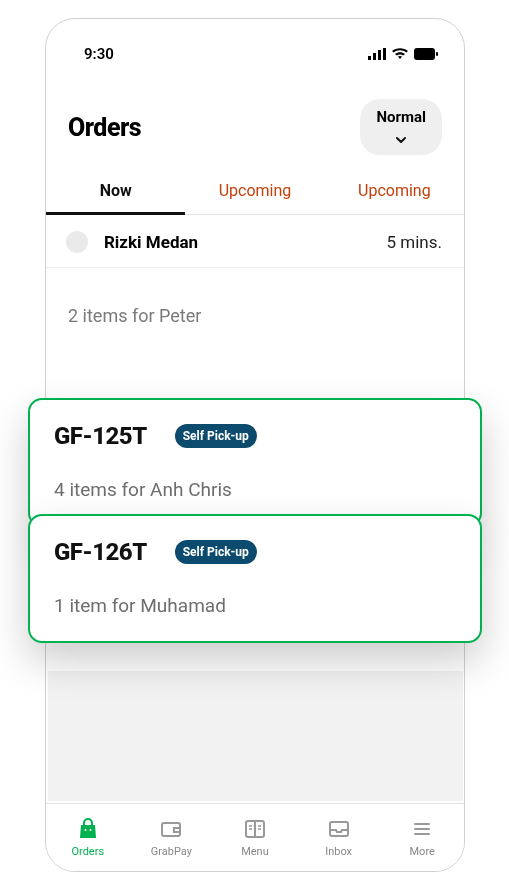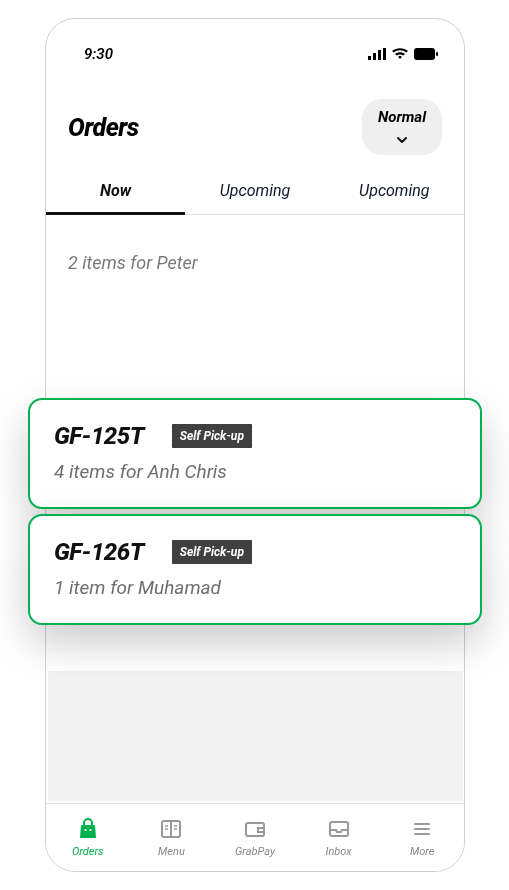--- a/index.html
+++ b/index.html
@@ -1,17 +1,17 @@
 <!DOCTYPE html>
 <html><head>
 <meta charset="utf-8">
 <style>
   * { box-sizing: border-box; margin: 0; padding: 0; }
   html, body { width: 509px; height: 890px; font-family: -apple-system, BlinkMacSystemFont, "Segoe UI", Roboto, sans-serif; background: #fff; }
-  .stage { position: relative; width: 509px; height: 762px; font-style: italic; }
+  .stage { position: relative; width: 509px; height: 762px; }
   .phone {
     position: absolute;
     left: 45px;
     top: 18px;
     width: 420px;
     height: 854px;
     border: 1.5px solid #d0d0d0;
     border-radius: 30px;
     background: #fff;
     overflow: hidden;
@@ -33,21 +33,21 @@
     display:flex; align-items:center; gap:8px;
     font-size: 15px; font-weight: 700; flex-direction: column;
   }
   .chevron-down { width:12px; height:12px; }
 
   .tabs {
     display:flex; border-bottom:1px solid #e4e4e4; position:relative;
   }
   .tab {
     flex:1; text-align:center; padding:16px 0 14px;
-    font-size:16px; color:#0f172a;
+    font-size:16px; color:#c2410c;
   }
   .tab.active { color:#111; font-weight:700; }
   .tab-indicator {
     position:absolute; bottom:-1px; left:0; width:33.33%; height:3px;
     background:#111;
   }
 
   .section-header {
     display:flex; justify-content:space-between; align-items:center;
     padding:16px 22px 14px 20px; border-bottom:1px solid #eee;
@@ -72,24 +72,24 @@
     width: 454px;
     background:#fff;
     border:2.5px solid #00b14f;
     border-radius:14px;
     box-shadow: 0 18px 40px rgba(0,0,0,0.20);
     padding:22px 24px 24px 24px;
   }
   .popout .order-id-row { display:flex; align-items:center; gap:28px; }
   .popout .order-id-big { font-size:24px; font-weight:800; color:#111; letter-spacing:-0.5px; }
   .badge {
-    background:#404040; color:#fff; font-size:12px; font-weight:700;
-    padding:5px 8px; border-radius:1px;
-  }
-  .popout .order-sub-big { font-size:19px; color:#6e6e6e; margin-top:10px; }
+    background:#0c4a6e; color:#fff; font-size:12px; font-weight:700;
+    padding:5px 8px; border-radius:12px;
+  }
+  .popout .order-sub-big { font-size:19px; color:#6e6e6e; margin-top:28px; }
 
   .gray-zone {
     position:absolute; left:1.5px; right:1.5px; top:652px; bottom:70px;
     background:#f2f2f2;
   }
 
   .navbar {
     position:absolute; left:0; right:0; bottom:0; height:68px;
     border-top:1px solid #e2e2e2; background:#fff;
     display:flex;
@@ -136,57 +136,64 @@
       </div>
     </div>
 
     <div class="tabs">
       <div class="tab active">Now</div>
       <div class="tab">Upcoming</div>
       <div class="tab">Upcoming</div>
       <div class="tab-indicator"></div>
     </div>
 
+    <div class="section-header">
+      <div>
+        <span class="avatar"></span>
+        <span class="driver-name">Rizki Medan</span>
+      </div>
+      <span class="eta">5 mins.</span>
+    </div>
 
     <div class="order-card">
       <div class="order-sub">2 items for Peter</div>
     </div>
 
     <div class="gray-zone"></div>
 
     <div class="navbar">
       <div class="nav-item active">
         <svg class="nav-icon" viewBox="0 0 24 24">
             <path d="M5 8 H19 L20 21 H4 Z" fill="#00b14f"></path>
             <path d="M8 8 V6 a4 4 0 0 1 8 0 V8" fill="none" stroke="#00b14f" stroke-width="2"></path>
             <circle cx="9.5" cy="13" r="1" fill="#fff"></circle>
             <circle cx="14.5" cy="13" r="1" fill="#fff"></circle>
           </svg>
         <span>Orders</span>
+      </div>
+      <div class="nav-item">
+        <svg class="nav-icon" viewBox="0 0 24 24">
+            <rect x="3" y="6" width="18" height="13" rx="2" fill="none" stroke="#999" stroke-width="2"></rect>
+            <rect x="15" y="11" width="6" height="4" fill="none" stroke="#999" stroke-width="2"></rect>
+          </svg>
+        <span>GrabPay</span>
       </div>
       <div class="nav-item">
         <svg class="nav-icon" viewBox="0 0 24 24">
             <rect x="3" y="4" width="18" height="16" rx="2" fill="none" stroke="#999" stroke-width="2"></rect>
             <line x1="12" y1="4" x2="12" y2="20" stroke="#999" stroke-width="2"></line>
             <line x1="6" y1="9" x2="9" y2="9" stroke="#999" stroke-width="1.5"></line>
             <line x1="6" y1="12" x2="9" y2="12" stroke="#999" stroke-width="1.5"></line>
             <line x1="15" y1="9" x2="18" y2="9" stroke="#999" stroke-width="1.5"></line>
             <line x1="15" y1="12" x2="18" y2="12" stroke="#999" stroke-width="1.5"></line>
           </svg>
         <span>Menu</span>
       </div>
       <div class="nav-item">
         <svg class="nav-icon" viewBox="0 0 24 24">
-            <rect x="3" y="6" width="18" height="13" rx="2" fill="none" stroke="#999" stroke-width="2"></rect>
-            <rect x="15" y="11" width="6" height="4" fill="none" stroke="#999" stroke-width="2"></rect>
-          </svg>
-        <span>GrabPay</span>
-      </div>
-      <div class="nav-item">
-        <svg class="nav-icon" viewBox="0 0 24 24">
             <rect x="3" y="5" width="18" height="14" rx="2" fill="none" stroke="#999" stroke-width="2"></rect>
             <path d="M3 13 H9 L10 15 H14 L15 13 H21" fill="none" stroke="#999" stroke-width="2"></path>
           </svg>
         <span>Inbox</span>
       </div>
       <div class="nav-item">
         <svg class="nav-icon" viewBox="0 0 24 24">
             <line x1="5" y1="7" x2="19" y2="7" stroke="#999" stroke-width="2" stroke-linecap="round"></line>
             <line x1="5" y1="12" x2="19" y2="12" stroke="#999" stroke-width="2" stroke-linecap="round"></line>
             <line x1="5" y1="17" x2="19" y2="17" stroke="#999" stroke-width="2" stroke-linecap="round"></line>

